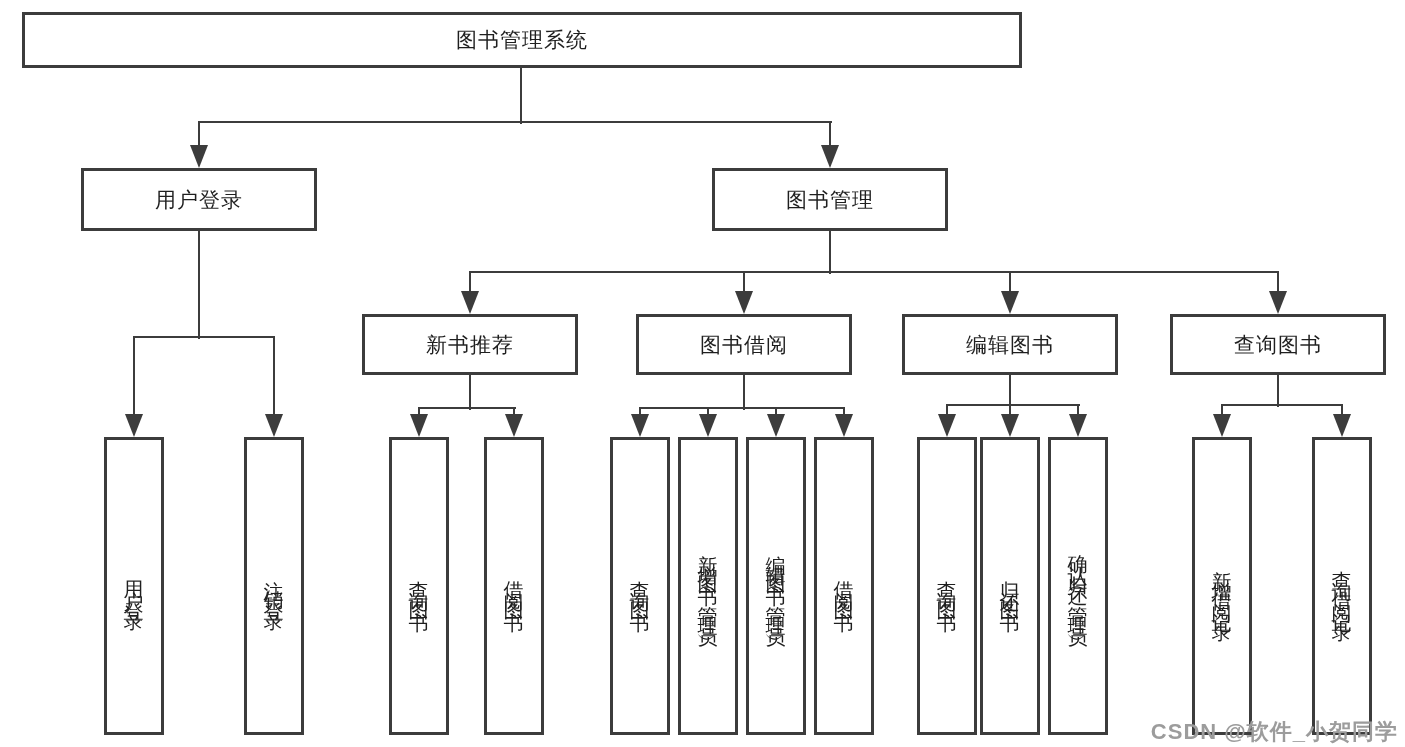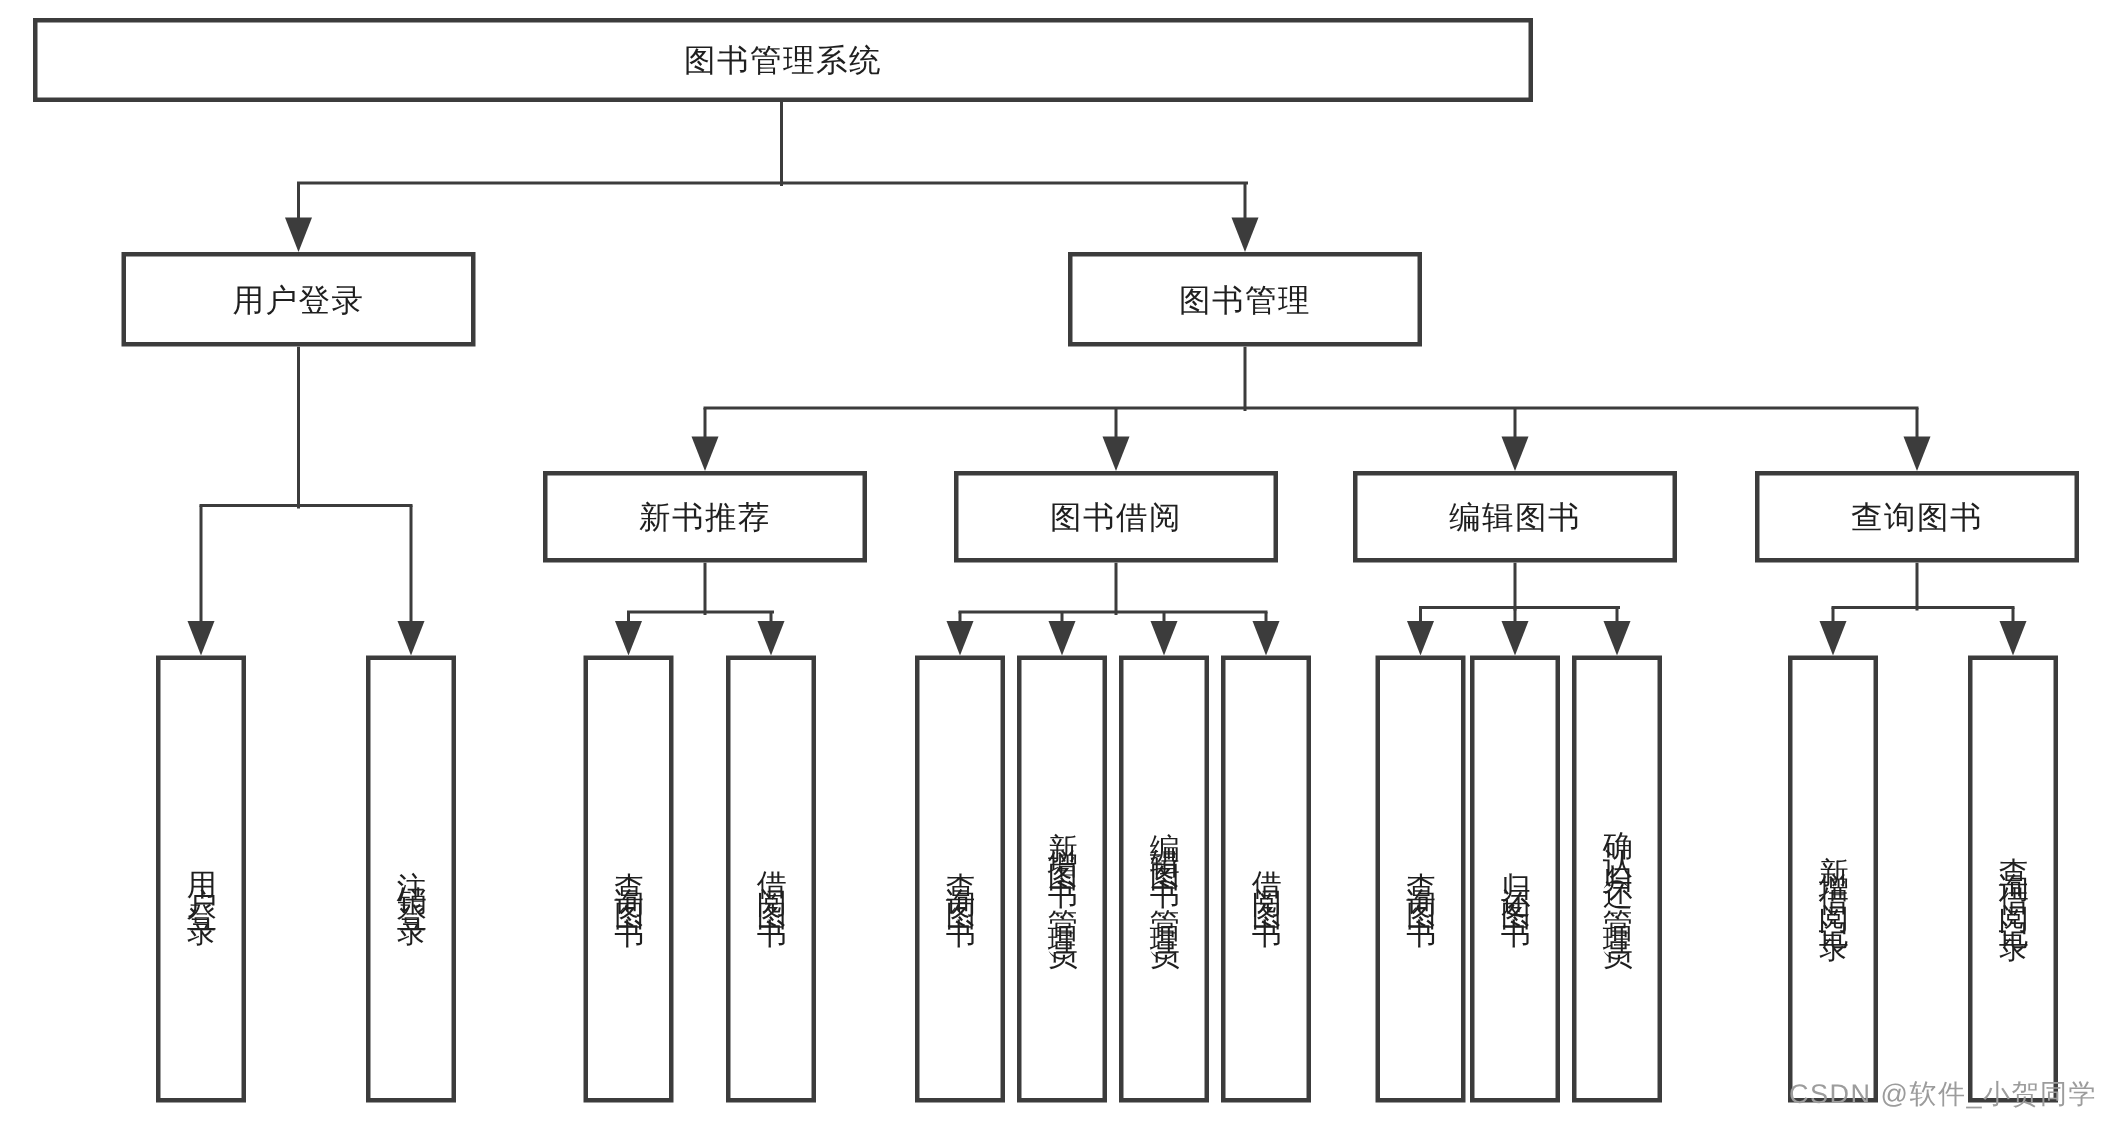--- a/index.html
+++ b/index.html
@@ -46,25 +46,26 @@
     height: 0;
     border-left: 9px solid transparent;
     border-right: 9px solid transparent;
     border-top: 23px solid var(--line, #3c3c3c);
     z-index: 1;
   }
   .watermark {
     position: absolute;
     right: 7px;
     top: 717px;
-    font-size: 18px;
+    font-size: 22px;
     color: var(--wm, #9c9c9c);
     letter-spacing: 1px;
     z-index: 5;
     white-space: nowrap;
+    font-weight: bold;
   }
 </style>
 </head>
 <body>
 
 <div id="canvas" style="--bg: #ffffff; --line: #3c3c3c; --box-fill: #ffffff; --text: #1f1f1f; --wm: #9c9c9c;">
   <div class="watermark">CSDN @软件_小贺同学</div>
 <div class="seg" style="left: 520px; top: 68px; width: 2px; height: 56px;"></div>
     <div class="seg" style="left: 198px; top: 121px; width: 634px; height: 2px;"></div>
     <div class="seg" style="left: 198px; top: 122px; width: 2px; height: 30px;"></div>

